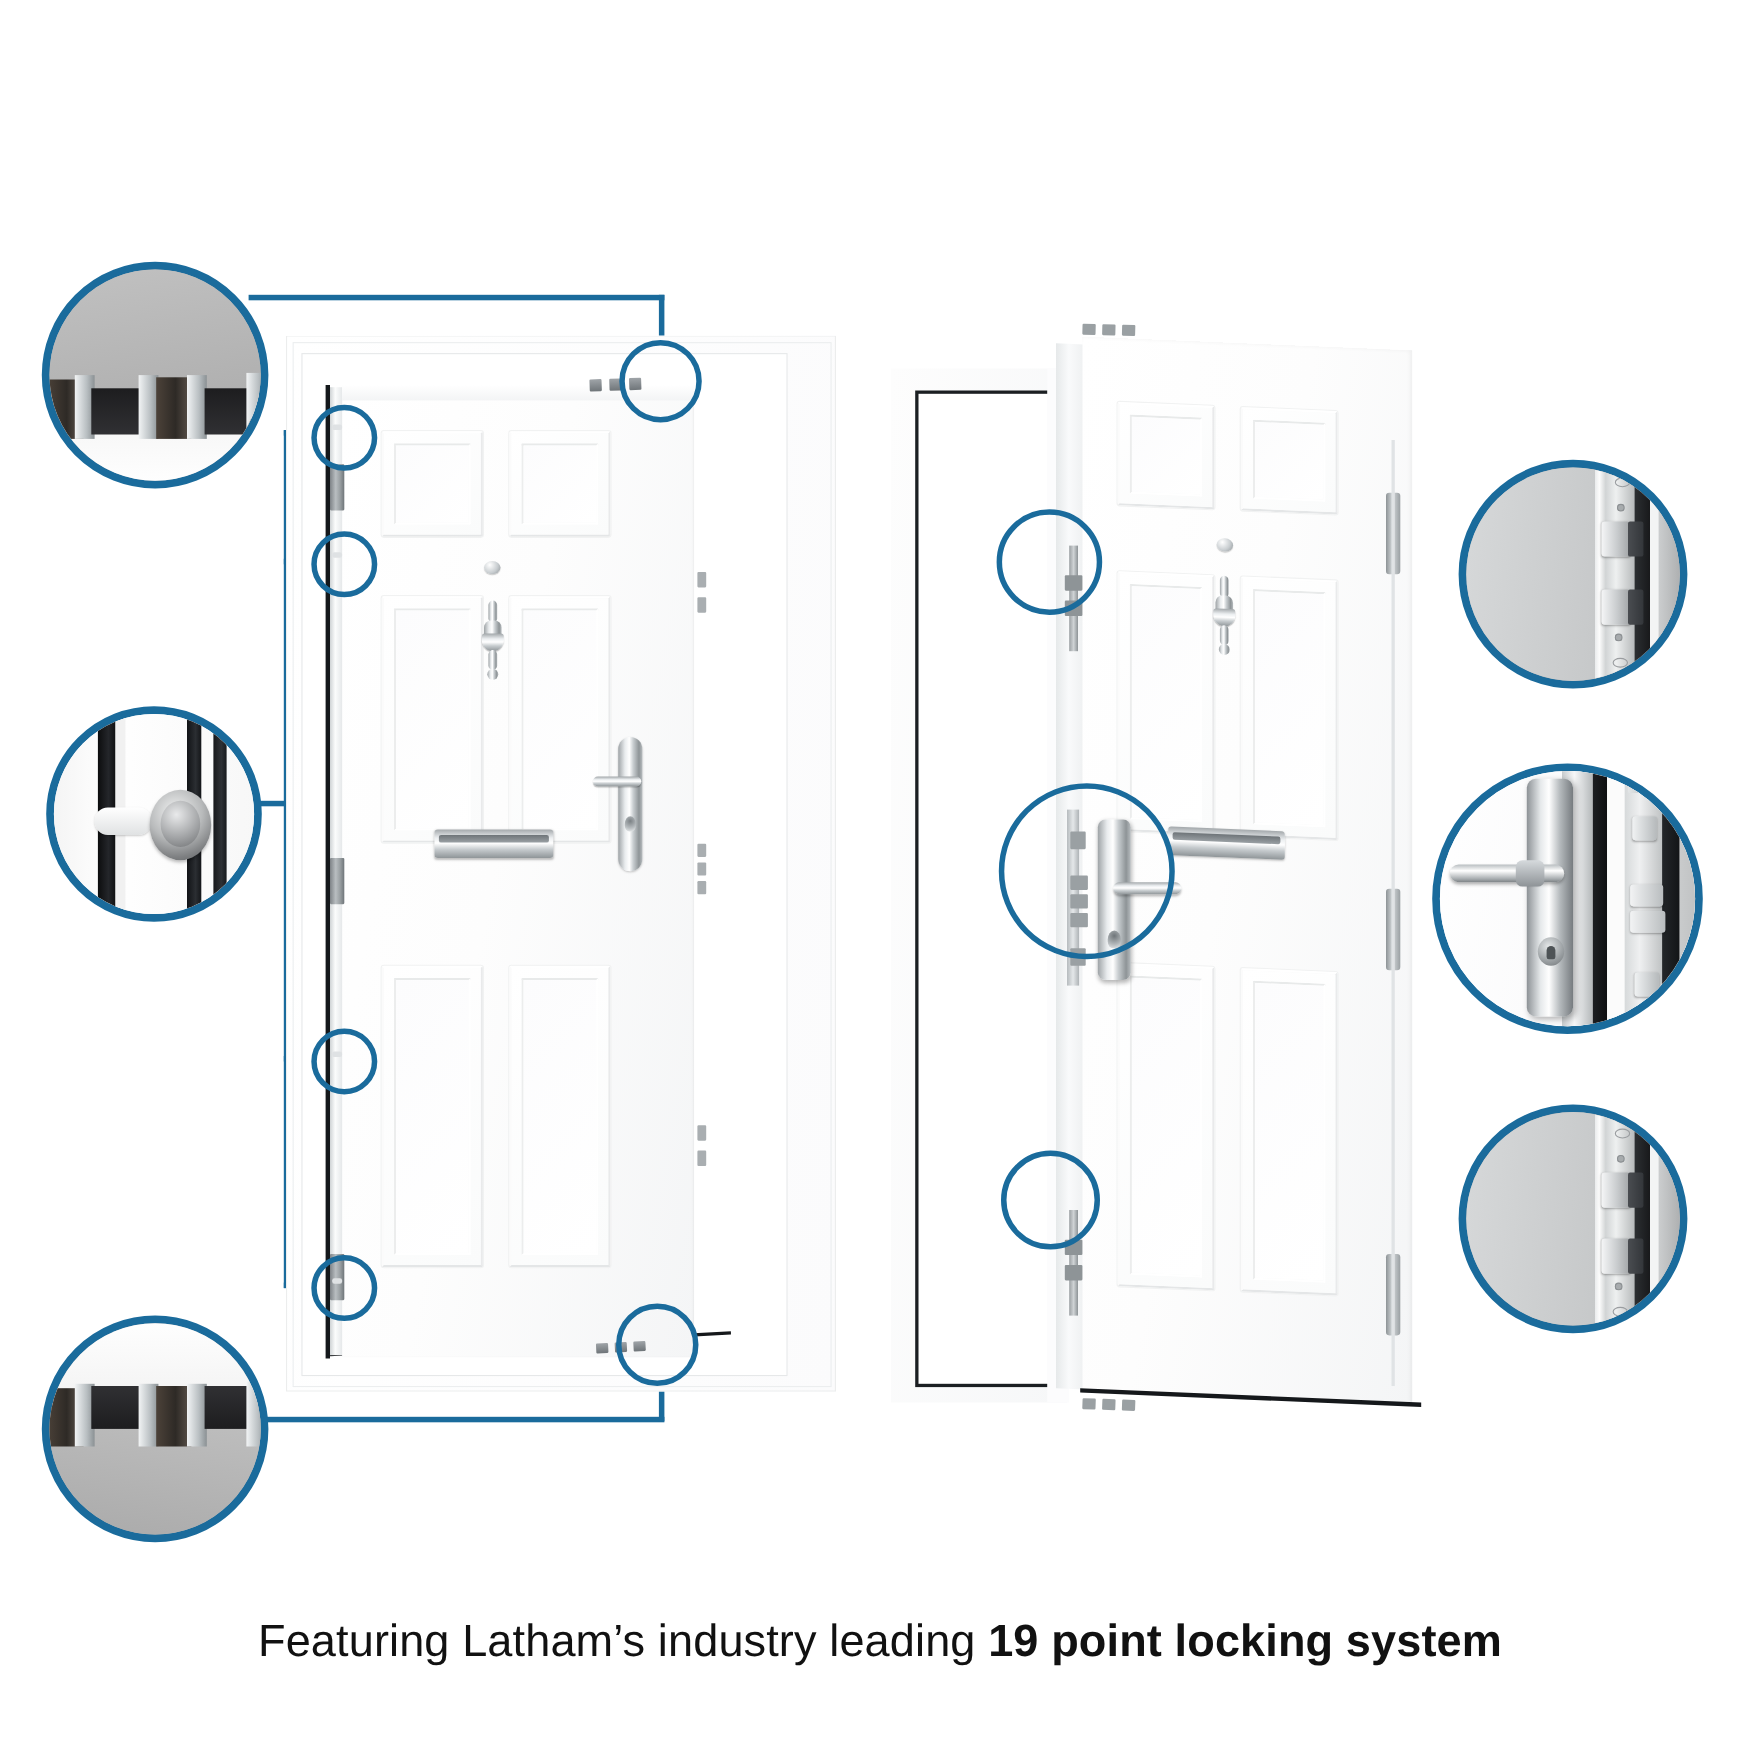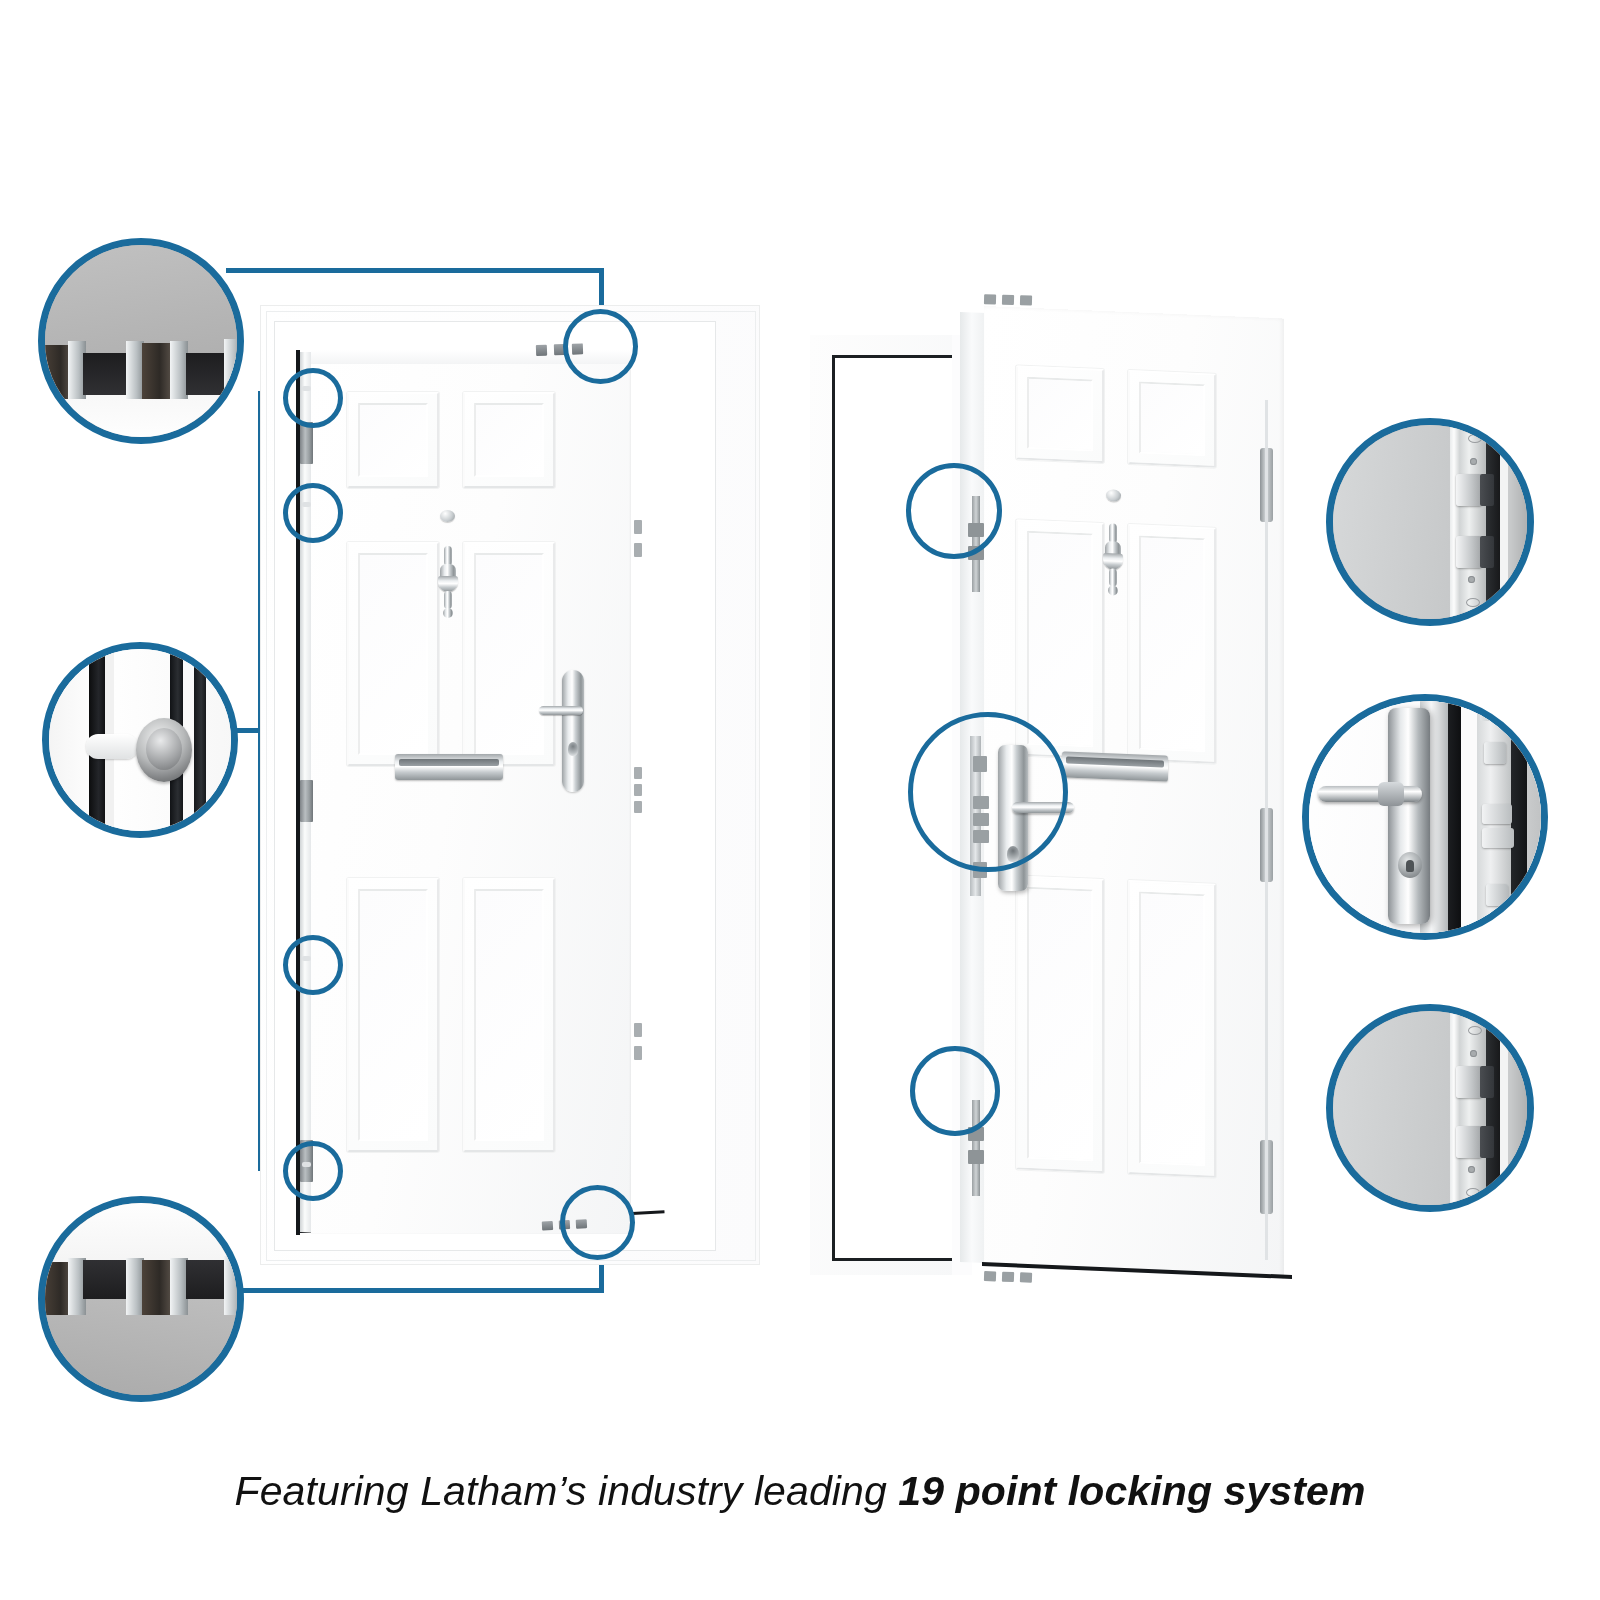--- a/index.html
+++ b/index.html
@@ -42,21 +42,21 @@
   .letterbox{border-radius:3px;box-shadow:0 1px 2px rgba(0,0,0,.25);}
   .spyhole{border-radius:50%;background:radial-gradient(circle at 35% 30%,
             #ffffff,#c9ced1 55%,#8d9396 100%);box-shadow:0 1px 1px rgba(0,0,0,.2);}
 
   .hinge{background:linear-gradient(90deg,#7e8387,#b9bec1 40%,#9aa0a3 70%,#6f7579);
          border-radius:1px;}
   .edgestrip{background:linear-gradient(90deg,#cfd3d5,#fbfcfc 40%,#e2e5e7 100%);}
   .darkedge{background:#14181b;}
 
   .caption{position:absolute;left:0;width:1600px;text-align:center;
-           color:#111111;letter-spacing:.1px;font-style:italic;}
+           color:#111111;letter-spacing:.1px;}
   .caption .b{font-weight:bold;}
 </style>
 </head>
 <body>
 
 <div class="stage">
 
   <div>
 
     <div class="lead" style="left:226px;top:268px;width:378px;height:5px;"></div>

